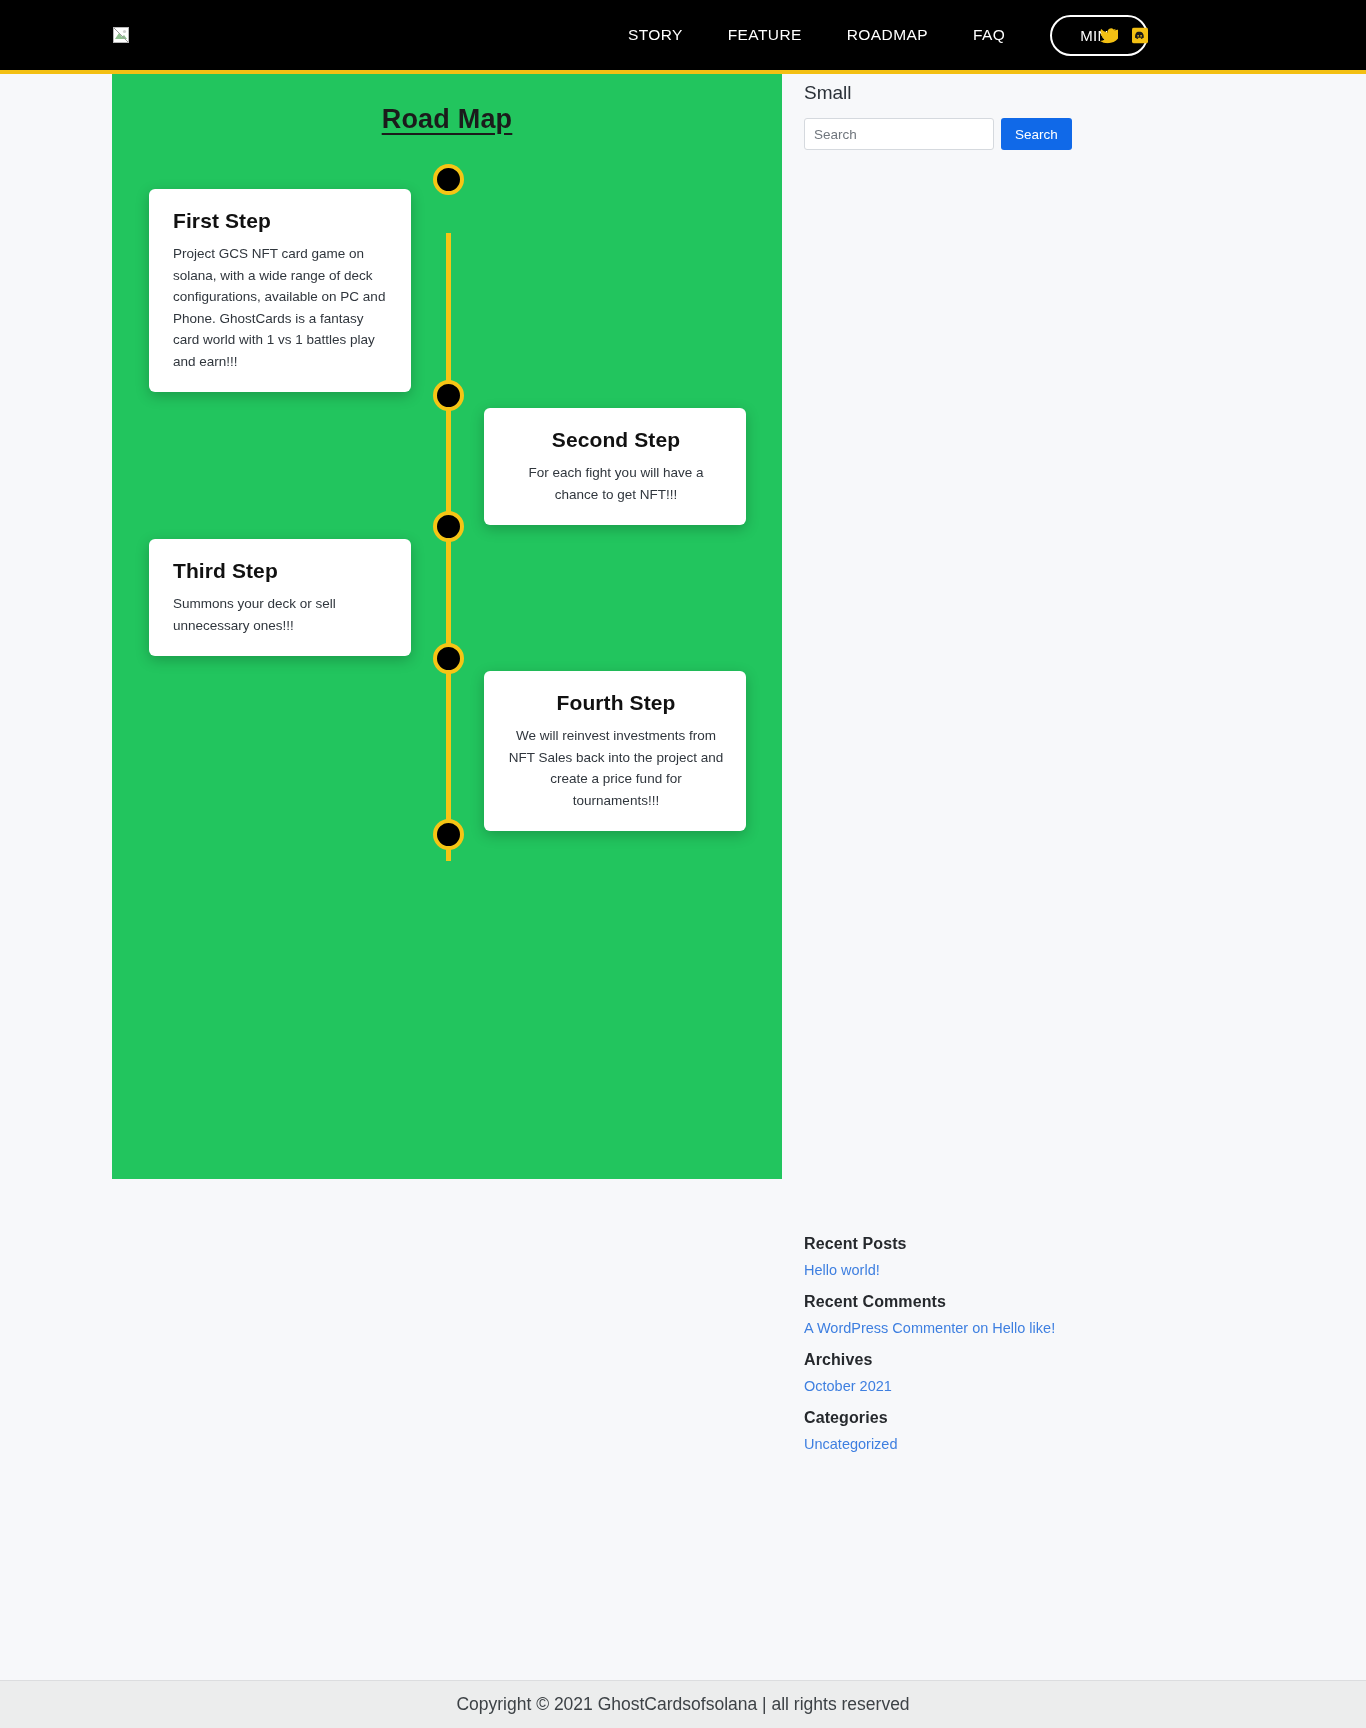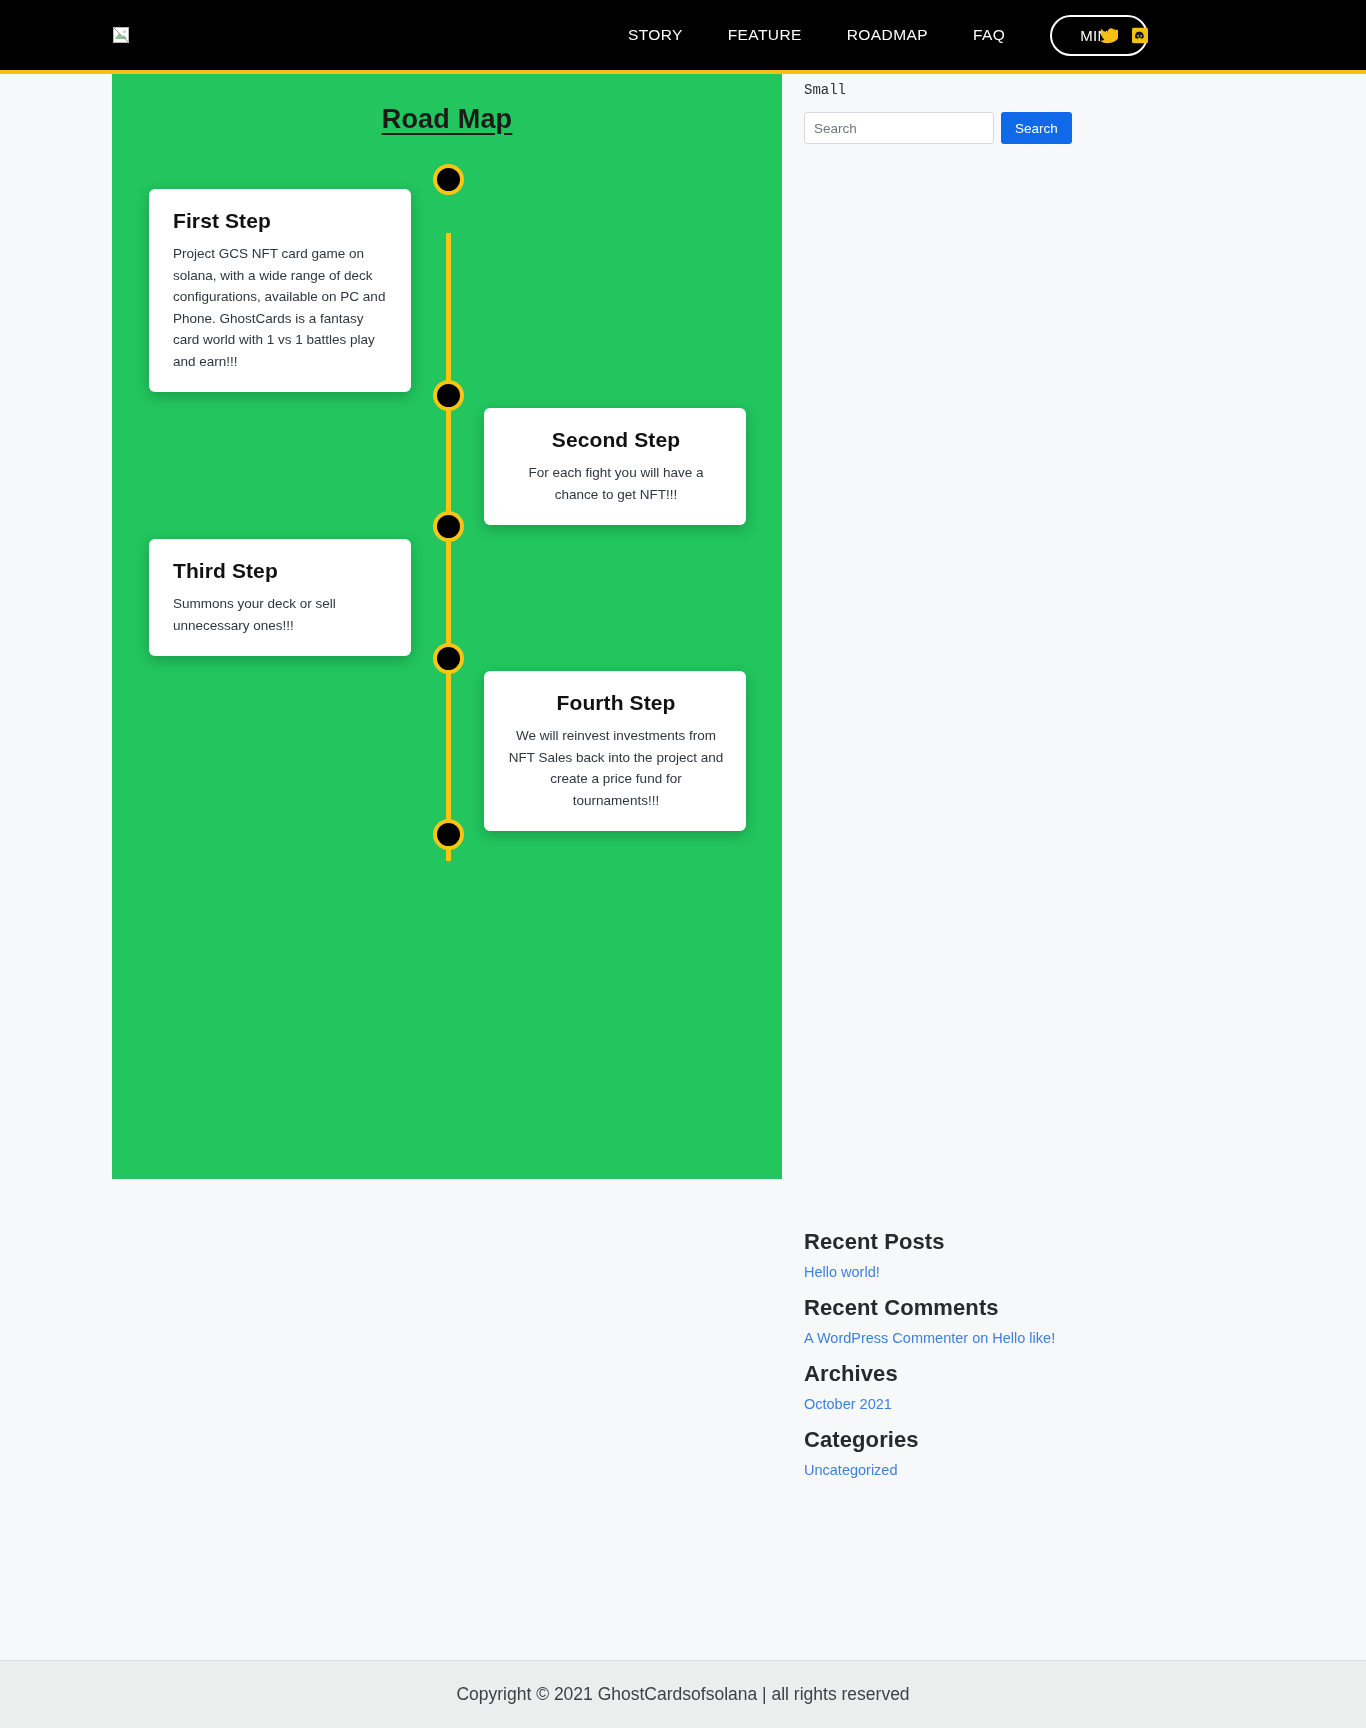--- a/index.html
+++ b/index.html
@@ -162,25 +162,24 @@
     margin: 0;
     font-size: 13.5px;
     line-height: 21.5px;
     color: #30363d;
   }
   .row-left  { justify-content: flex-start; padding-left: 37px; }
   .row-right { justify-content: flex-start; padding-left: 372px; text-align: center; }
 
   
   .widget-title-small {
-    font-size: 14px;
+    font-size: 19px;
     font-weight: normal;
     color: #2b3138;
     margin: 0 0 14px 0;
-    font-family: Liberation Mono, monospace;
   }
   .search-row { display: flex; align-items: stretch; }
   .search-input {
     width: 190px;
     height: 32px;
     border: 1px solid #d5d9de;
     border-radius: 3px;
     padding: 0 9px;
     font-size: 13.5px;
     color: #333;
@@ -196,42 +195,42 @@
     border: none;
     border-radius: 3px;
     padding: 0 14px;
     font-size: 13.5px;
     cursor: pointer;
     font-family: "Liberation Sans", sans-serif;
   }
   .sidebar-lower { margin-top: 1085px; }
   .widget { margin-bottom: 2px; }
   .widget h2 {
-    font-size: 22px;
+    font-size: 16px;
     font-weight: bold;
     color: #26292d;
     margin: 14px 0 8px 0;
     letter-spacing: .1px;
   }
   .widget ul { list-style: none; margin: 0 0 2px 0; padding: 0; }
   .widget li { margin: 0 0 3px 0; }
   .widget a {
     color: #3e7fe0;
     text-decoration: none;
     font-size: 14.5px;
     cursor: pointer;
   }
 
   
   .site-footer {
     position: absolute;
     left: 0;
     bottom: 0;
     width: 1366px;
-    height: 68px;
+    height: 48px;
     background: #eceded;
     border-top: 1px solid #dcdddf;
     display: flex;
     align-items: center;
     justify-content: center;
   }
   .footer-text {
     font-size: 17.5px;
     color: #3d4246;
   }

